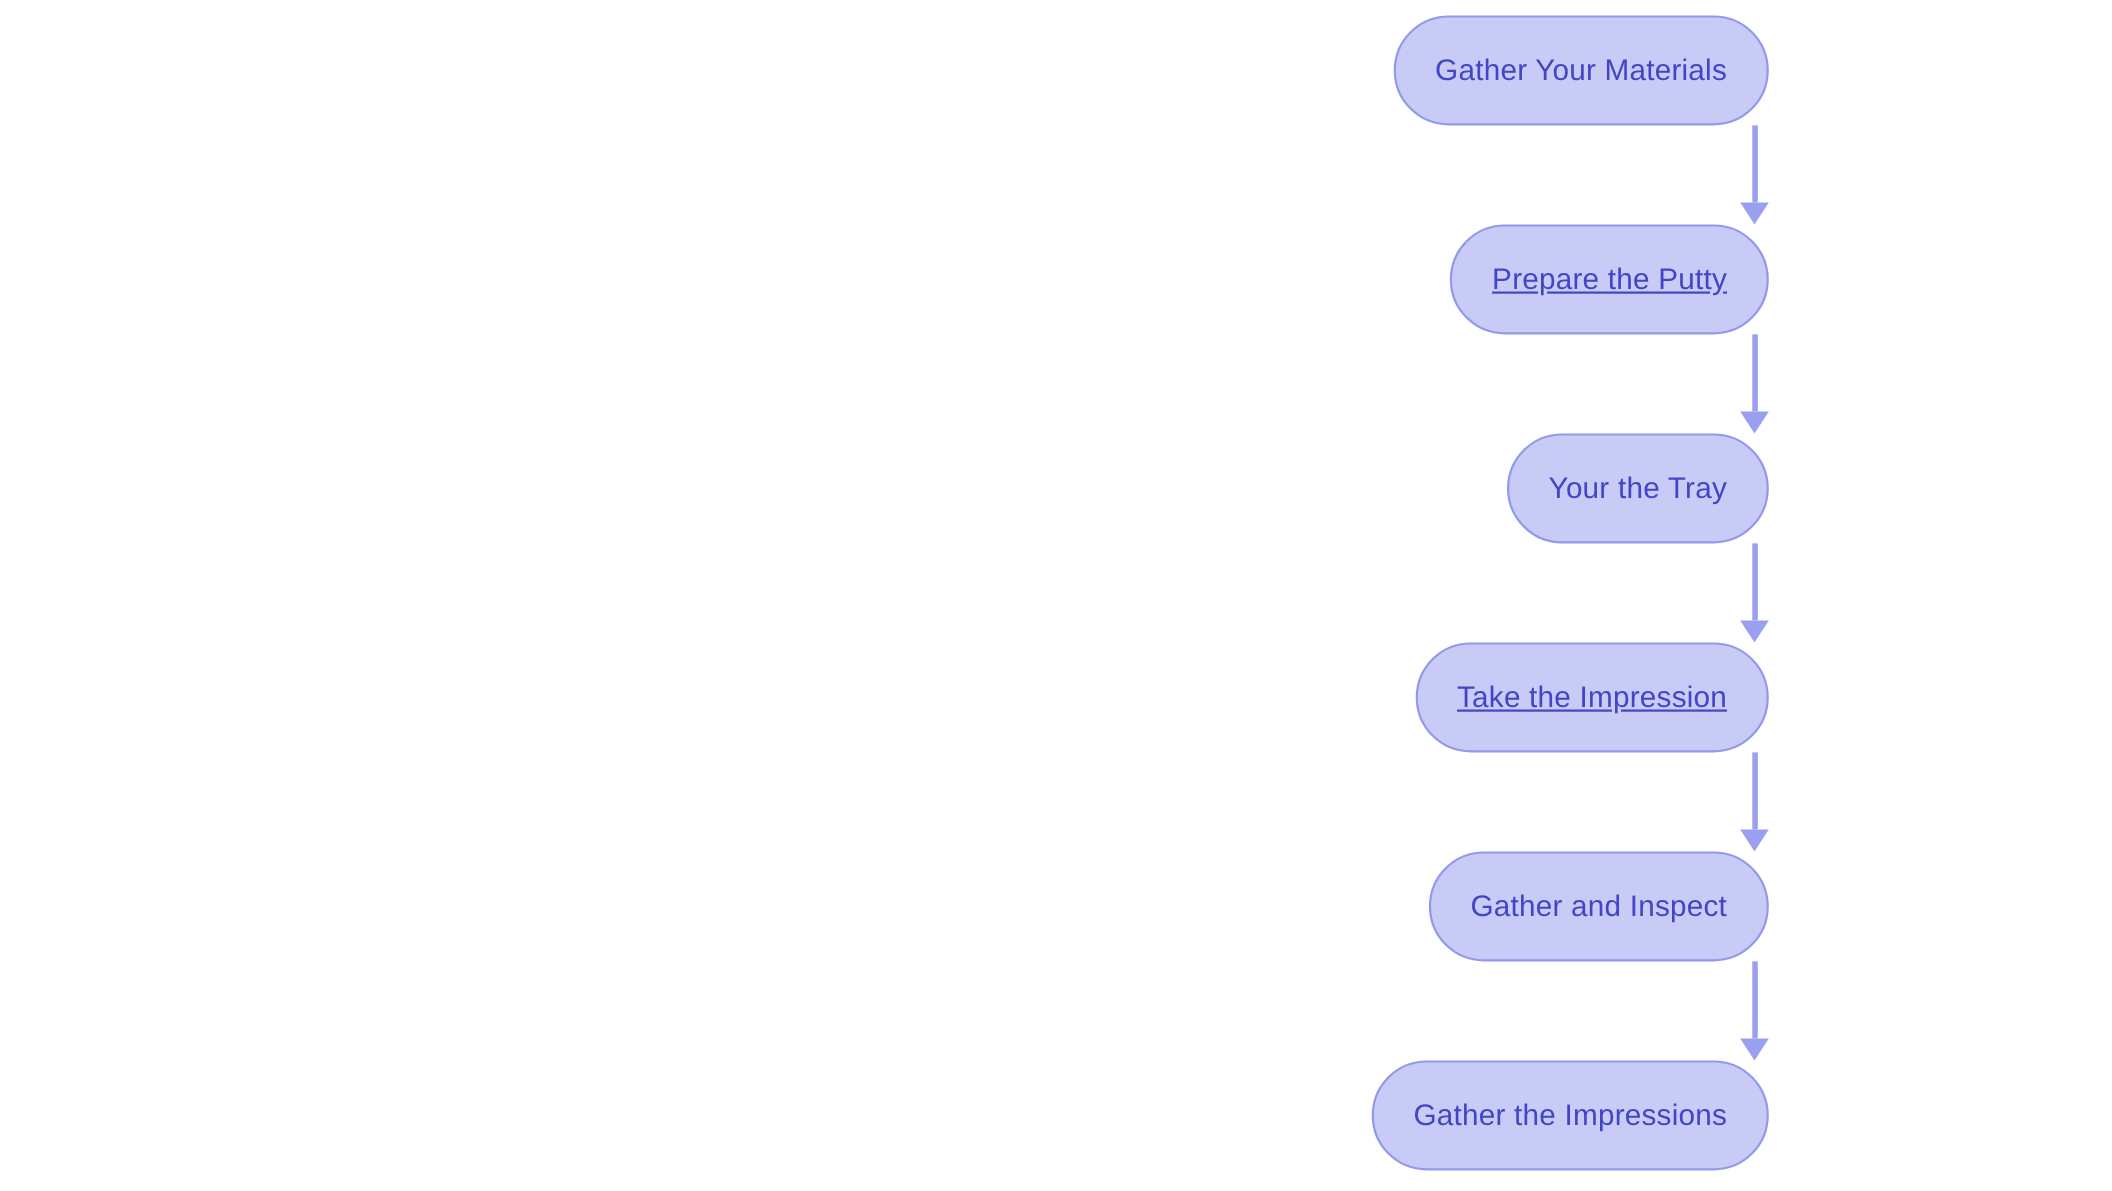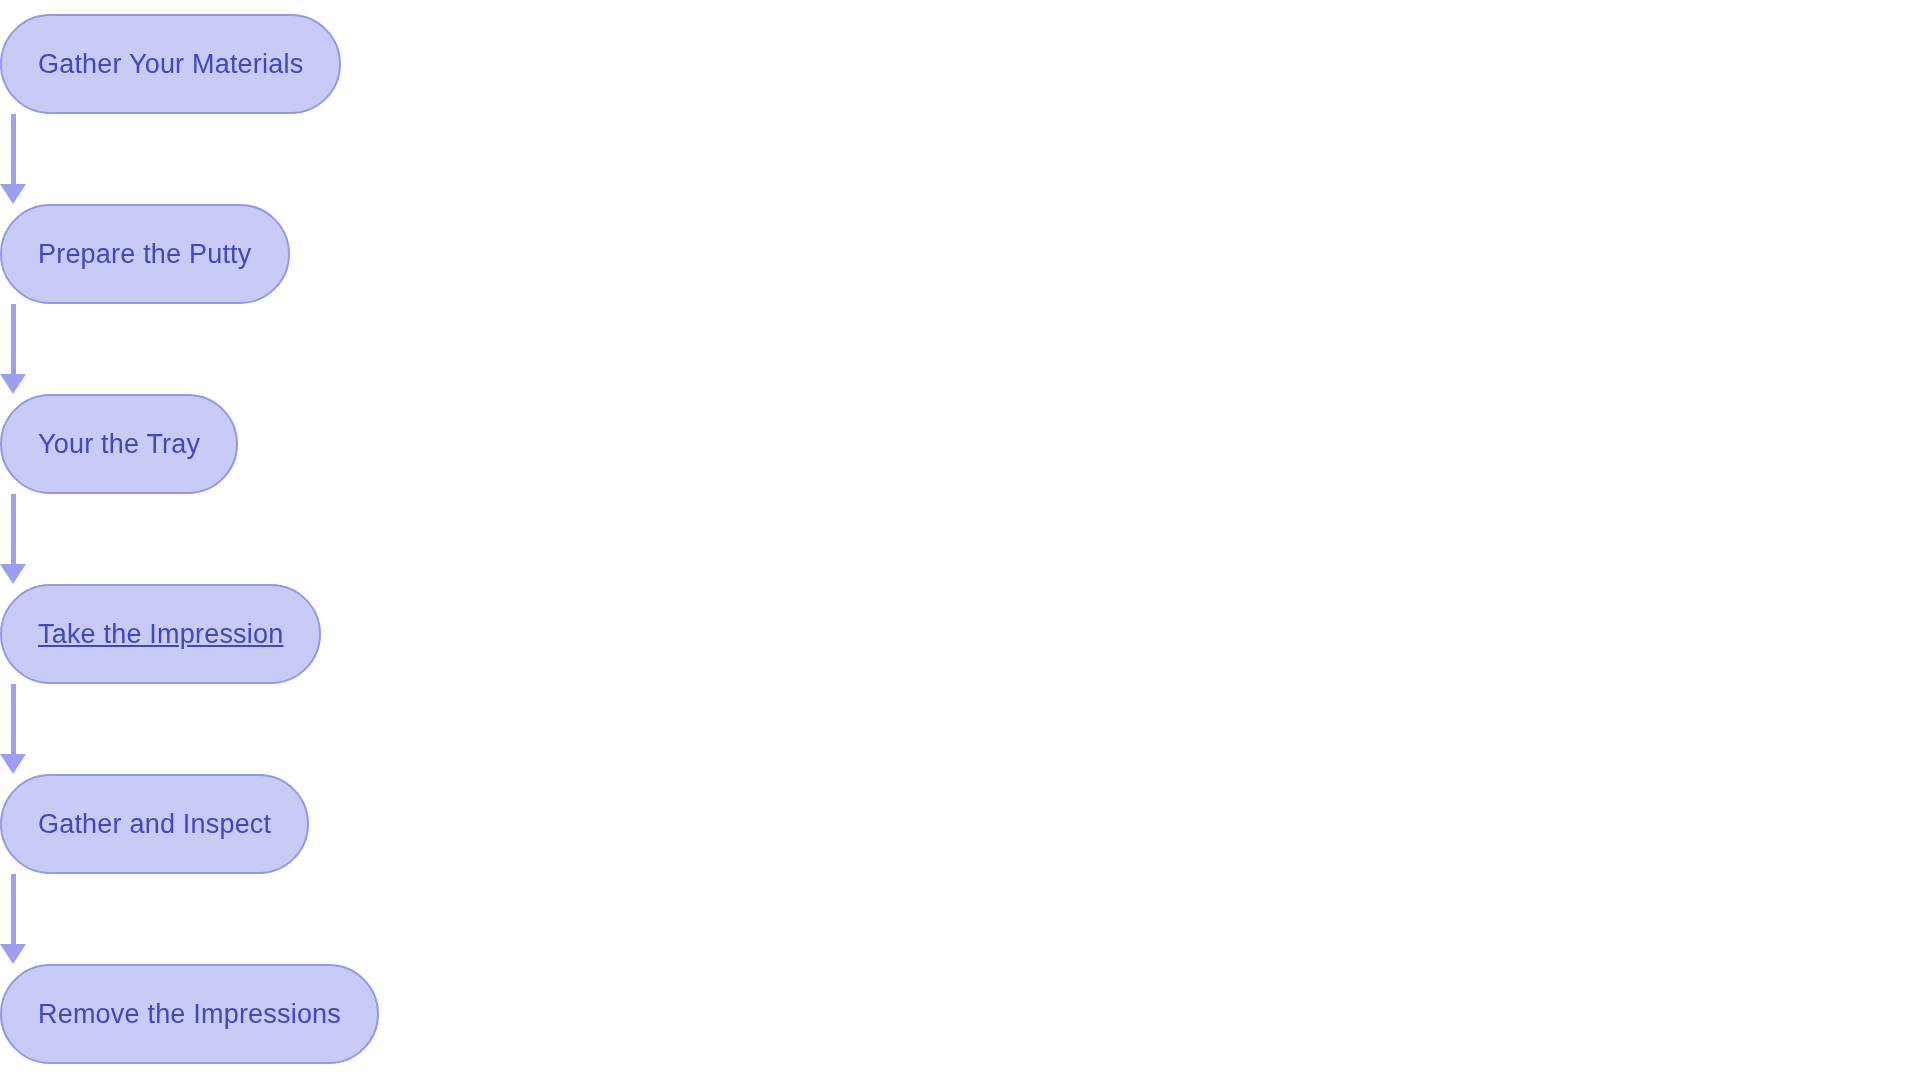--- a/index.html
+++ b/index.html
@@ -17,41 +17,41 @@
     height: 1083px;
     background: var(--background);
     font-family: "Liberation Sans", "DejaVu Sans", sans-serif;
     overflow: hidden;
   }
   .canvas {
     width: 1608px;
     height: 1083px;
     display: flex;
     flex-direction: column;
-    align-items: flex-start;
+    align-items: flex-end;
     padding-top: 14px;
   }
   .node {
     height: 100px;
     min-height: 100px;
     border-radius: 50px;
     background: var(--node-fill);
     border: 2px solid var(--node-border);
     color: var(--node-text);
     display: flex;
     align-items: center;
     justify-content: center;
     padding: 0 36px;
     font-size: 27px;
     font-weight: 400;
     letter-spacing: 0.2px;
     white-space: nowrap;
   }
   .n1 { min-width: 322px; }
-  .n2 { min-width: 272px; }
+  .n2 { min-width: 272px; text-decoration: underline; }
   .n3 { min-width: 198px; }
   .n4 { min-width: 298px; text-decoration: underline; }
   .n5 { min-width: 302px; }
   .n6 { min-width: 340px; }
   .connector {
     height: 90px;
     display: flex;
     flex-direction: column;
     align-items: center;
   }
@@ -112,16 +112,16 @@
   <div class="node n5">
     <span>Gather and Inspect</span>
   </div>
 
   <div class="connector">
     <div class="line"></div>
     <div class="head"></div>
   </div>
 
   <div class="node n6">
-    <span>Remove the Impressions</span>
+    <span>Gather the Impressions</span>
   </div>
 
 </div>
 
 </body></html>

